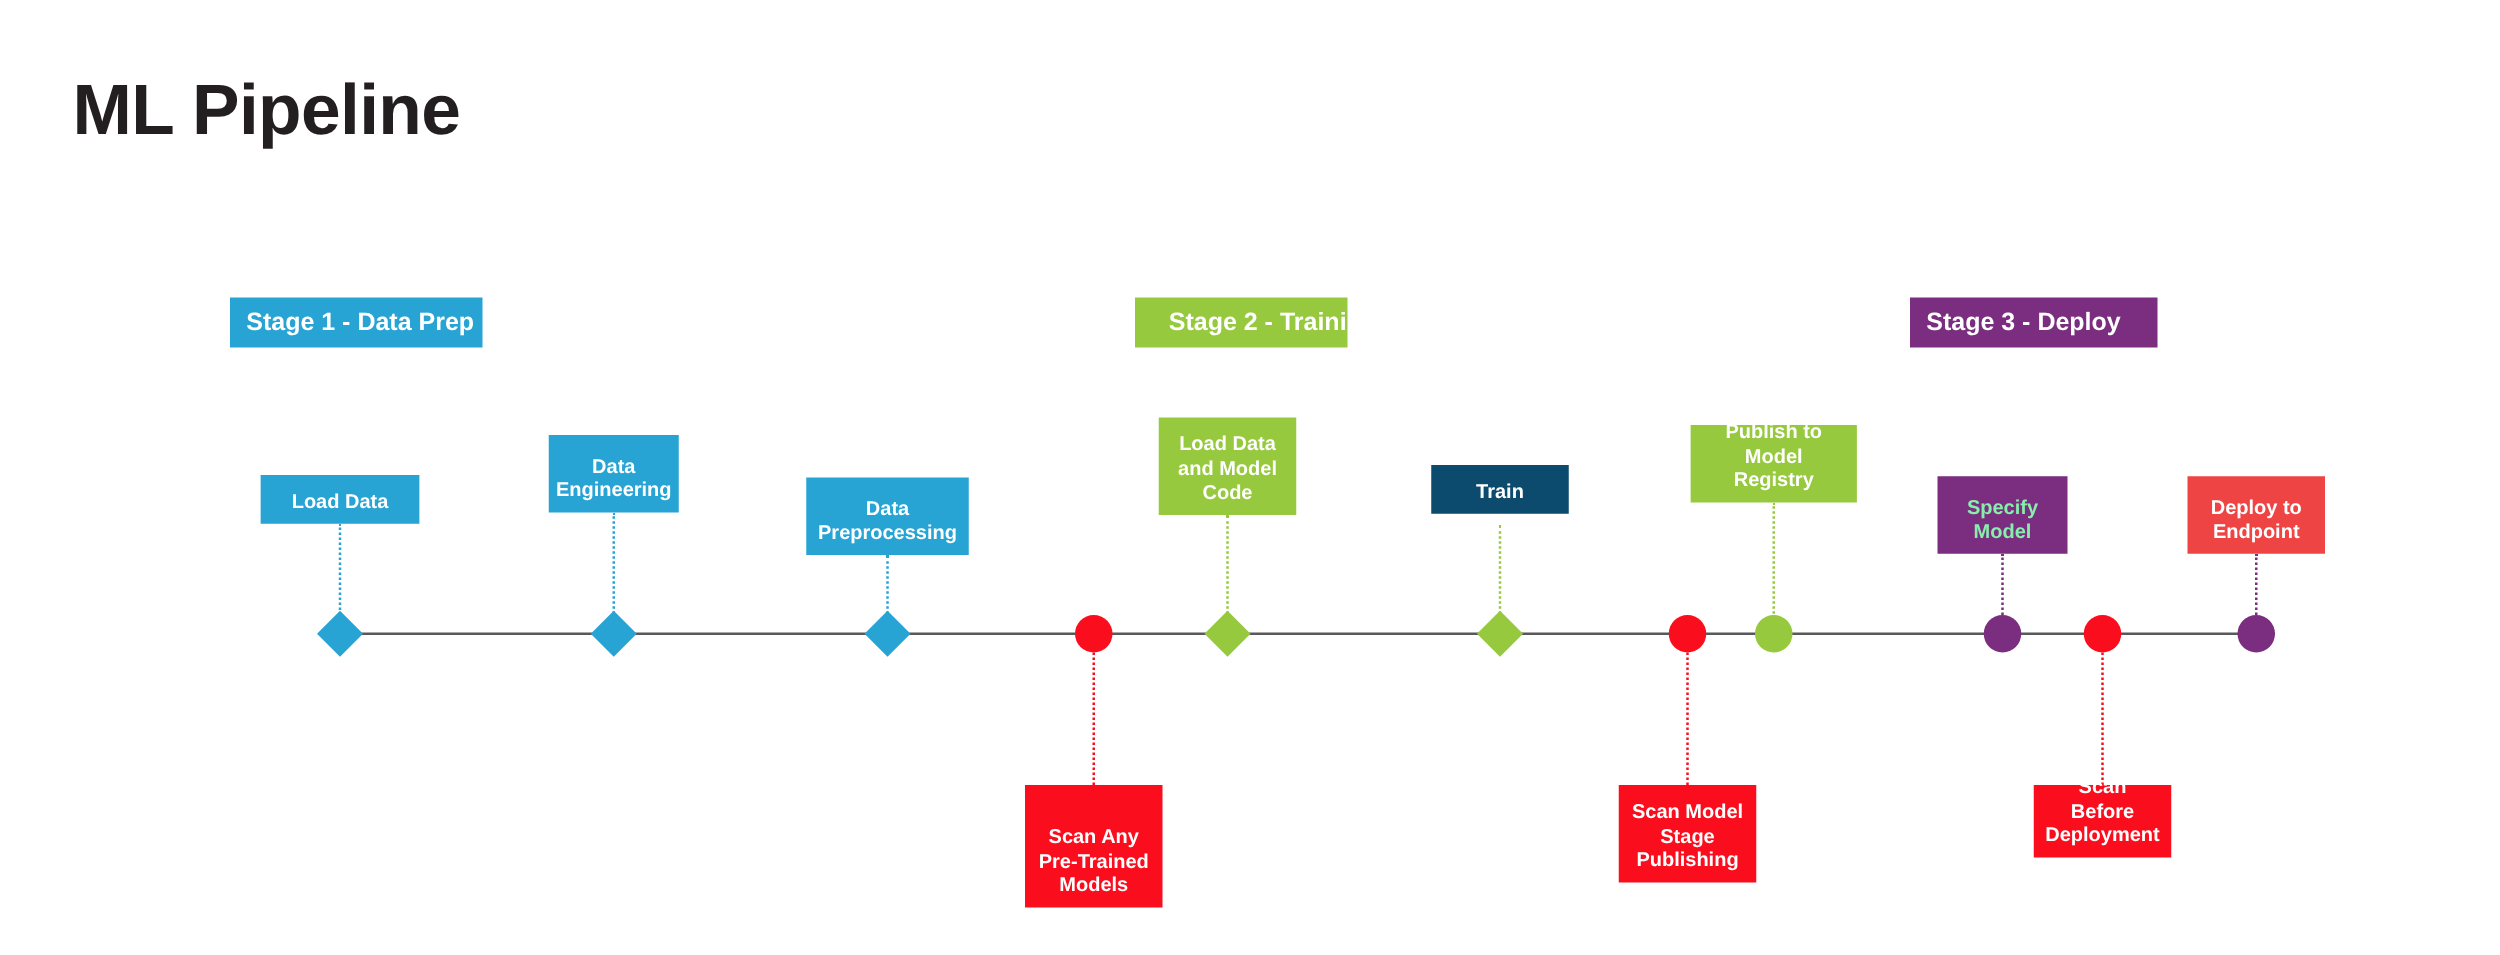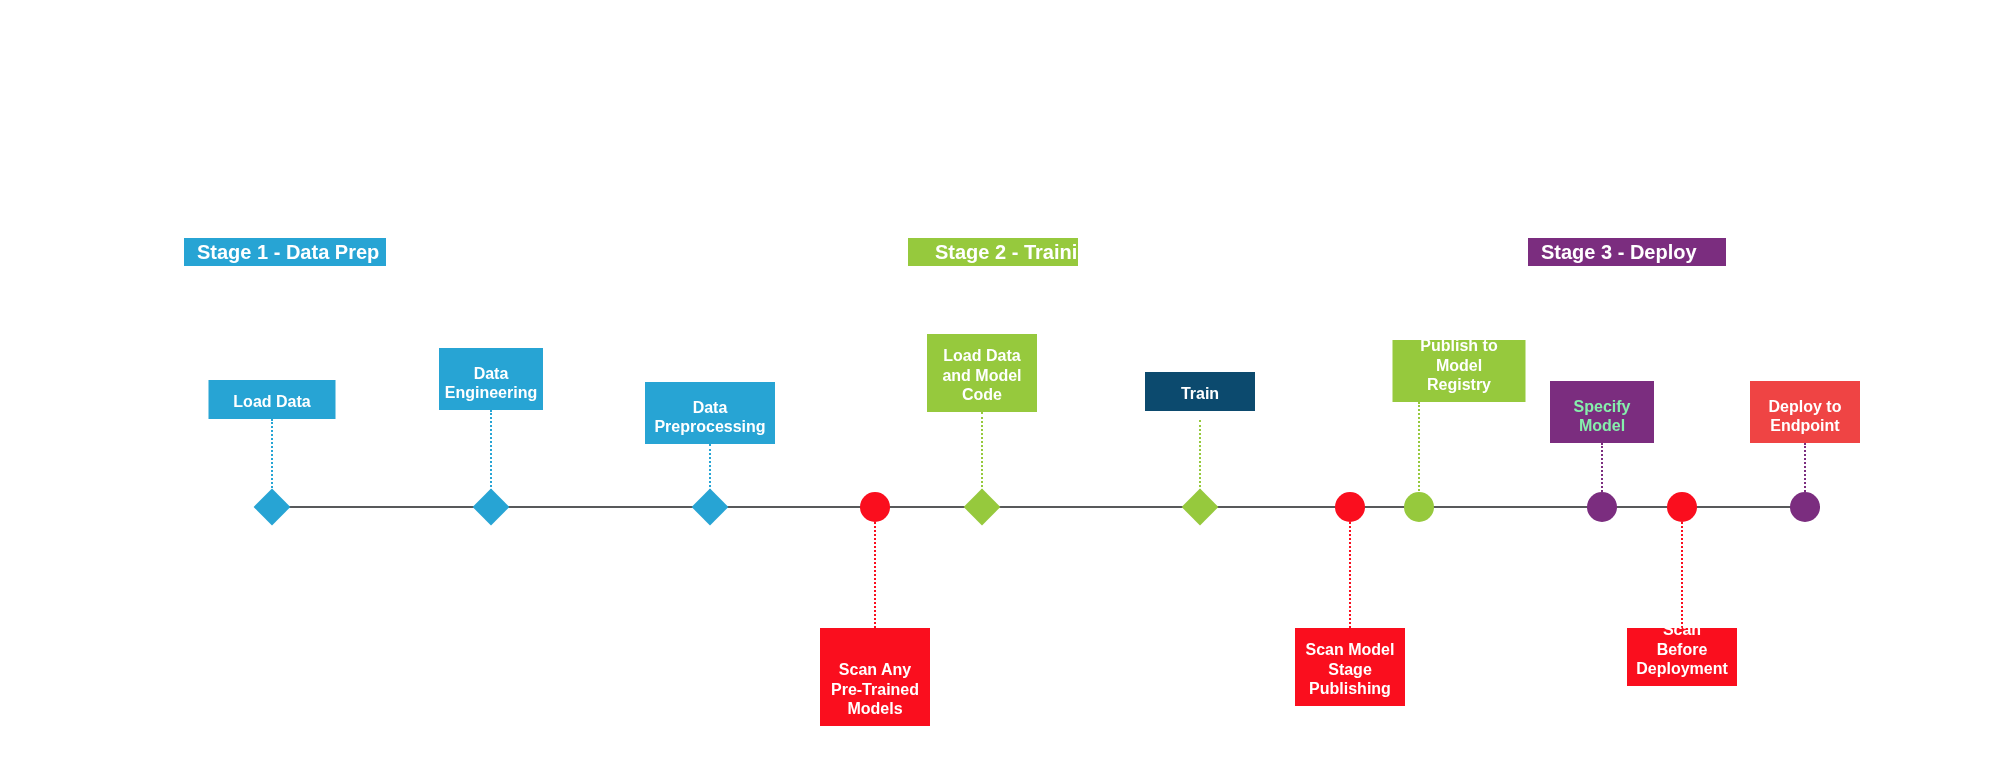--- a/index.html
+++ b/index.html
@@ -24,21 +24,21 @@
     top: 55px;
     font-size: 57px;
     font-weight: bold;
     color: #231f20;
     letter-spacing: -0.5px;
     white-space: nowrap;
   }
   
   .stage-band {
     position: absolute;
-    height: 28px;
+    height: 40px;
     display: flex;
     align-items: center;
     padding-left: 13px;
     color: #ffffff;
     font-size: 20px;
     font-weight: bold;
     white-space: nowrap;
   }
   
   .axis-line {
@@ -85,20 +85,21 @@
     padding: 7px 10px;
     transform: translateX(-50%);
   }
   .node-box span { display: block; }
 </style>
 </head>
 <body>
 
 <div id="canvas">
 
+  <div class="page-title">ML Pipeline</div>
 
   <div class="axis-line" style="left: 275px; top: 506px; width: 1545px; background: rgb(88, 89, 91);"></div>
 
   <div id="stage-bands">
       <div class="stage-band" style="left: 184px; top: 238px; width: 202px; background: rgb(39, 164, 212);">
         <span>Stage 1 - Data Prep</span>
       </div>
       <div class="stage-band" style="left: 908px; top: 238px; width: 170px; background: rgb(150, 201, 61); padding-left: 27px;">
         <span>Stage 2 - Training</span>
       </div>
@@ -159,21 +160,21 @@
       <div class="marker circle" style="left: 1350px; top: 507px; background: rgb(250, 14, 30);"></div>
       <div class="node-box" style="left: 1350px; top: 628px; width: 110px; height: 78px; background: rgb(250, 14, 30); color: rgb(255, 255, 255);">
         <div>
           <span>Scan Model</span>
           <span>Stage</span>
           <span>Publishing</span>
         </div>
       </div>
       <div class="connector" style="left: 1419px; border-left-color: rgb(150, 201, 61); top: 402px; height: 93px;"></div>
       <div class="marker circle" style="left: 1419px; top: 507px; background: rgb(150, 201, 61);"></div>
-      <div class="node-box" style="left: 1419px; top: 340px; width: 133px; height: 62px; background: rgb(150, 201, 61); color: rgb(255, 255, 255); margin-left: 40px;">
+      <div class="node-box" style="left: 1419px; top: 340px; width: 133px; height: 62px; background: rgb(150, 201, 61); color: rgb(255, 255, 255);">
         <div>
           <span>Publish to</span>
           <span>Model Registry</span>
         </div>
       </div>
       <div class="connector" style="left: 1602px; border-left-color: rgb(123, 45, 127); top: 443px; height: 52px;"></div>
       <div class="marker circle" style="left: 1602px; top: 507px; background: rgb(123, 45, 127);"></div>
       <div class="node-box" style="left: 1602px; top: 381px; width: 104px; height: 62px; background: rgb(123, 45, 127); color: #86efac;">
         <div>
           <span>Specify</span>

